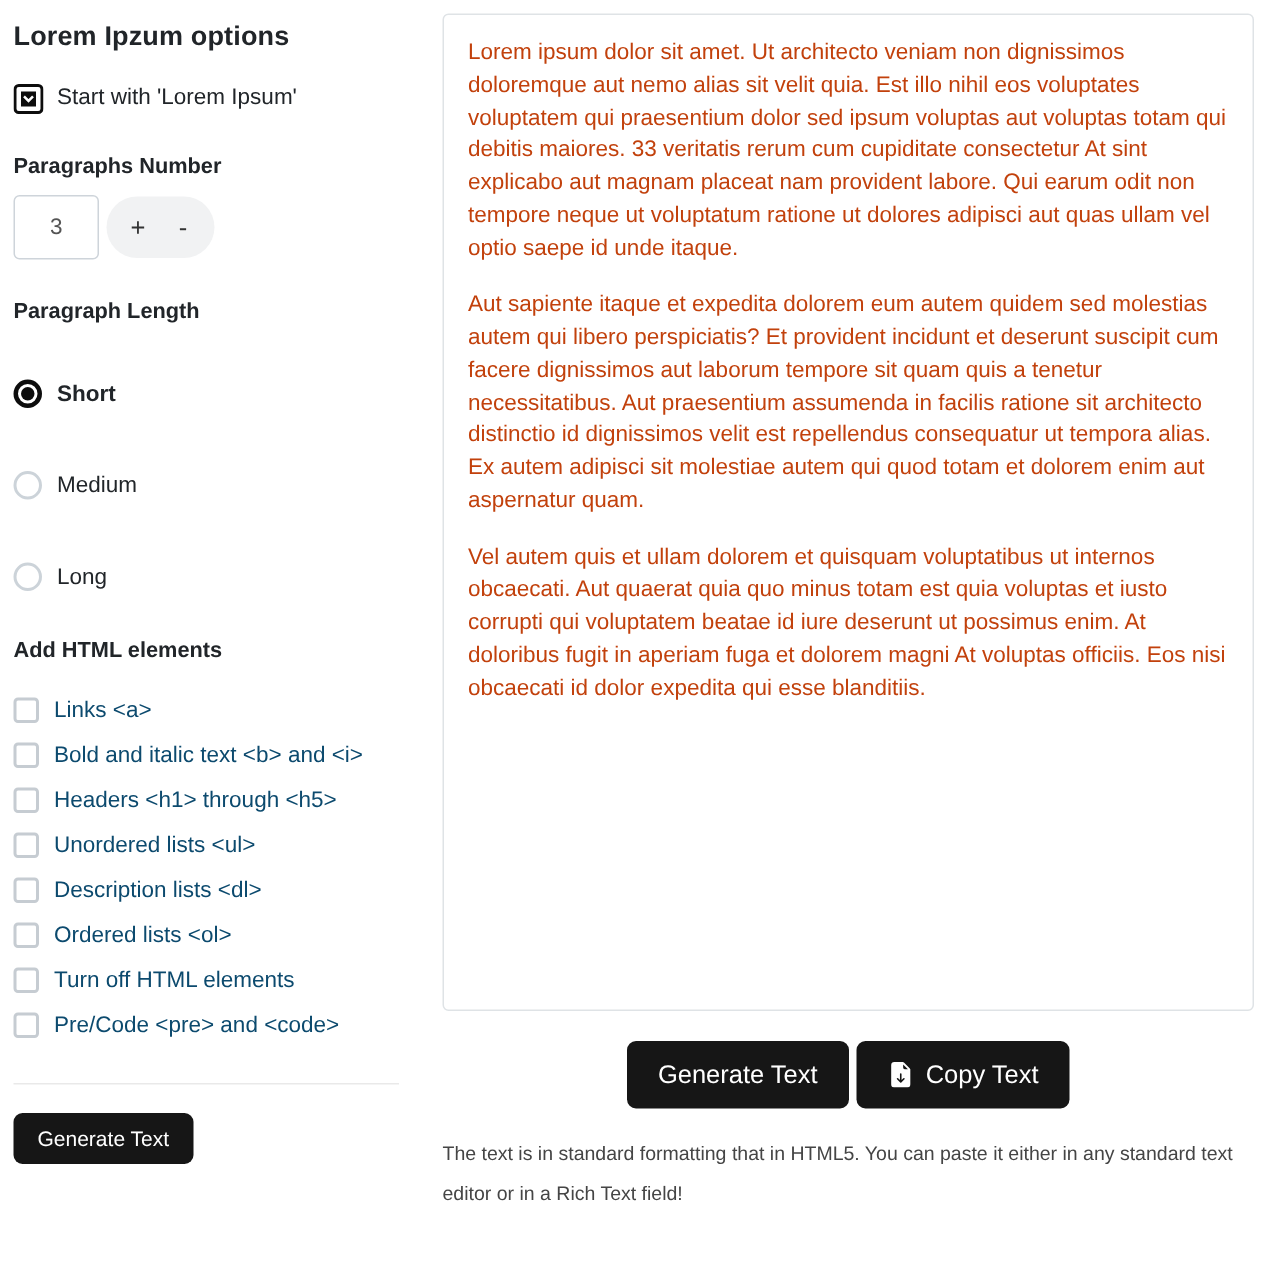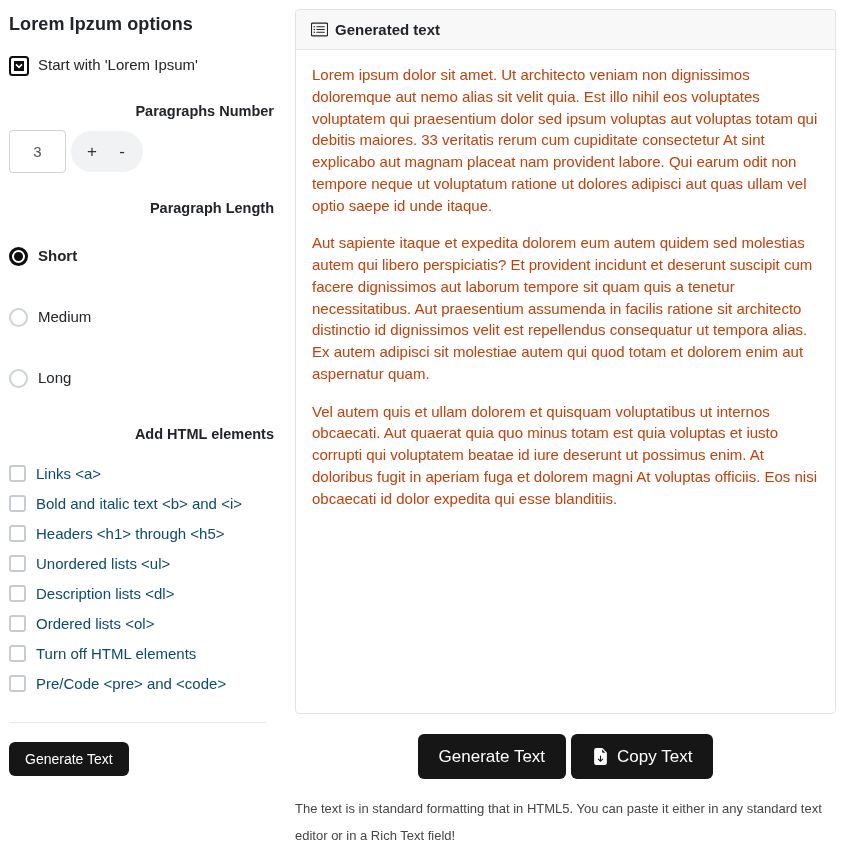--- a/index.html
+++ b/index.html
@@ -5,31 +5,31 @@
   * { margin:0; padding:0; box-sizing:border-box; }
   html,body { width:847px; height:847px; background:#fff; overflow:hidden;
     font-family:"Liberation Sans", sans-serif; color:#212529; }
   .app { display:flex; width:847px; }
 
   
   .sidebar { width:283px; flex:0 0 283px; padding:14px 9px 0 9px; }
   .sb-title { font-size:18px; font-weight:700; letter-spacing:.1px; }
   .start-row { display:flex; gap:9px; margin-top:21px; cursor:pointer; }
   .start-row .lbl { font-size:15px; }
-  .section-label { font-size:14.5px; font-weight:700; margin-top:27px;text-align:right; }
+  .section-label { font-size:14.5px; font-weight:700; margin-top:27px; }
   .pn-row { display:flex; align-items:center; gap:5px; margin-top:11px; }
   .pn-input { width:57px; height:43px; border:1px solid #ced4da; border-radius:4px;
     text-align:center; font-size:15px; color:#555; font-family:"Liberation Sans", sans-serif; }
   .pn-pill { display:flex; align-items:center; background:#f1f2f3; border-radius:22px;
     height:41px; padding:0 6px; }
   .pn-pill button { border:none; background:transparent; width:30px; height:41px;
     font-size:17px; color:#333; cursor:pointer; font-family:"Liberation Sans", sans-serif; }
 
   .radio-group { margin-top:14px; }
-  .radio-row { display:flex; gap:10px; height:30px; cursor:pointer;margin-top:31px; }
+  .radio-row { display:flex; align-items:center; gap:10px; height:30px; cursor:pointer;margin-top:31px; }
   .radio { width:19px; height:19px; border-radius:50%; border:2px solid #ccd3d9;
     background:#fff; flex:0 0 auto; position:relative; }
   .radio.checked { border:3px solid #0d0d0d; }
   .radio.checked::after { content:''; position:absolute; inset:2px; border-radius:50%; background:#0d0d0d; }
   .radio-label { font-size:15px; }
   .radio-row.selected .radio-label { font-weight:700; }
 
   .check-group { margin-top:16px; }
   .check-row { display:flex; align-items:center; gap:10px; height:30px; cursor:pointer; }
   .checkbox { width:17px; height:17px; border:2px solid #c6ccd2; border-radius:3px;
@@ -139,29 +139,20 @@
           <span class="check-label">Pre/Code &lt;pre&gt; and &lt;code&gt;</span>
         </label>
       </div>
 
     <hr class="sb-divider">
     <button class="sb-generate">Generate Text</button>
   </div>
 
   <div class="main">
     <div class="panel">
-      <div class="panel-header">
-        <span class="icon">
-          <svg width="17" height="17" viewBox="0 0 16 16" fill="#212529">
-            <path d="M14.5 2.5a.5.5 0 0 1 .5.5v10a.5.5 0 0 1-.5.5h-13a.5.5 0 0 1-.5-.5V3a.5.5 0 0 1 .5-.5h13zm-13-1.2A1.7 1.7 0 0 0-.2 3v10a1.7 1.7 0 0 0 1.7 1.7h13A1.7 1.7 0 0 0 16.2 13V3a1.7 1.7 0 0 0-1.7-1.7h-13z"></path>
-            <path d="M5 8a.5.5 0 0 1 .5-.5h7a.5.5 0 0 1 0 1h-7A.5.5 0 0 1 5 8zm0-2.6a.5.5 0 0 1 .5-.5h7a.5.5 0 0 1 0 1h-7a.5.5 0 0 1-.5-.5zm0 5.2a.5.5 0 0 1 .5-.5h7a.5.5 0 0 1 0 1h-7a.5.5 0 0 1-.5-.5zM3.8 5.4a.7.7 0 1 1-1.4 0 .7.7 0 0 1 1.4 0zM3.8 8a.7.7 0 1 1-1.4 0 .7.7 0 0 1 1.4 0zm0 2.6a.7.7 0 1 1-1.4 0 .7.7 0 0 1 1.4 0z"></path>
-          </svg>
-        </span>
-        <span class="ph-label">Generated text</span>
-      </div>
       <div class="panel-body">
           <p>Lorem ipsum dolor sit amet. Ut architecto veniam non dignissimos doloremque aut nemo alias sit velit quia. Est illo nihil eos voluptates voluptatem qui praesentium dolor sed ipsum voluptas aut voluptas totam qui debitis maiores. 33 veritatis rerum cum cupiditate consectetur At sint explicabo aut magnam placeat nam provident labore. Qui earum odit non tempore neque ut voluptatum ratione ut dolores adipisci aut quas ullam vel optio saepe id unde itaque.</p>
           <p>Aut sapiente itaque et expedita dolorem eum autem quidem sed molestias autem qui libero perspiciatis? Et provident incidunt et deserunt suscipit cum facere dignissimos aut laborum tempore sit quam quis a tenetur necessitatibus. Aut praesentium assumenda in facilis ratione sit architecto distinctio id dignissimos velit est repellendus consequatur ut tempora alias. Ex autem adipisci sit molestiae autem qui quod totam et dolorem enim aut aspernatur quam.</p>
           <p>Vel autem quis et ullam dolorem et quisquam voluptatibus ut internos obcaecati. Aut quaerat quia quo minus totam est quia voluptas et iusto corrupti qui voluptatem beatae id iure deserunt ut possimus enim. At doloribus fugit in aperiam fuga et dolorem magni At voluptas officiis. Eos nisi obcaecati id dolor expedita qui esse blanditiis.</p>
         </div>
     </div>
 
     <div class="actions">
       <button class="btn-dark">
         <span>Generate Text</span>

